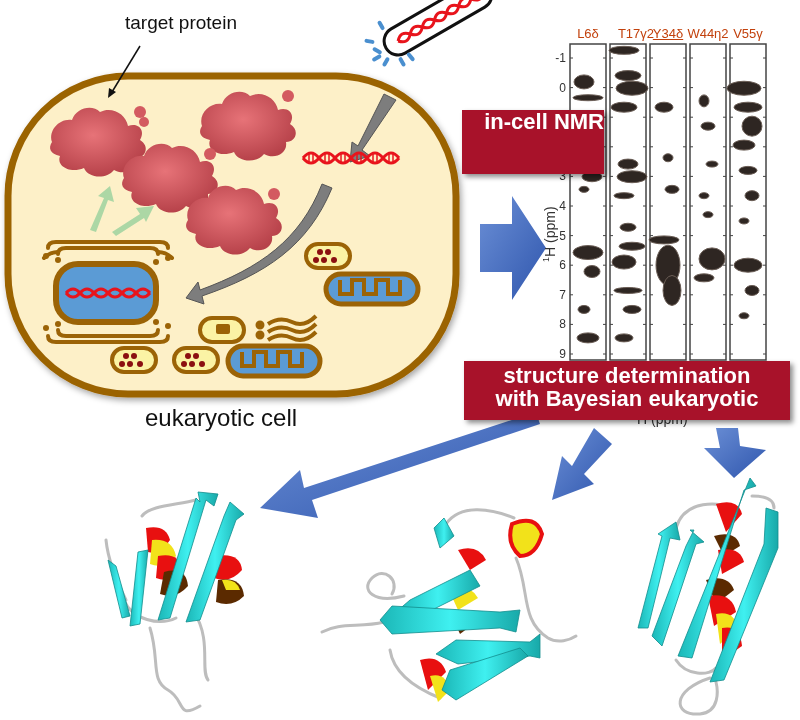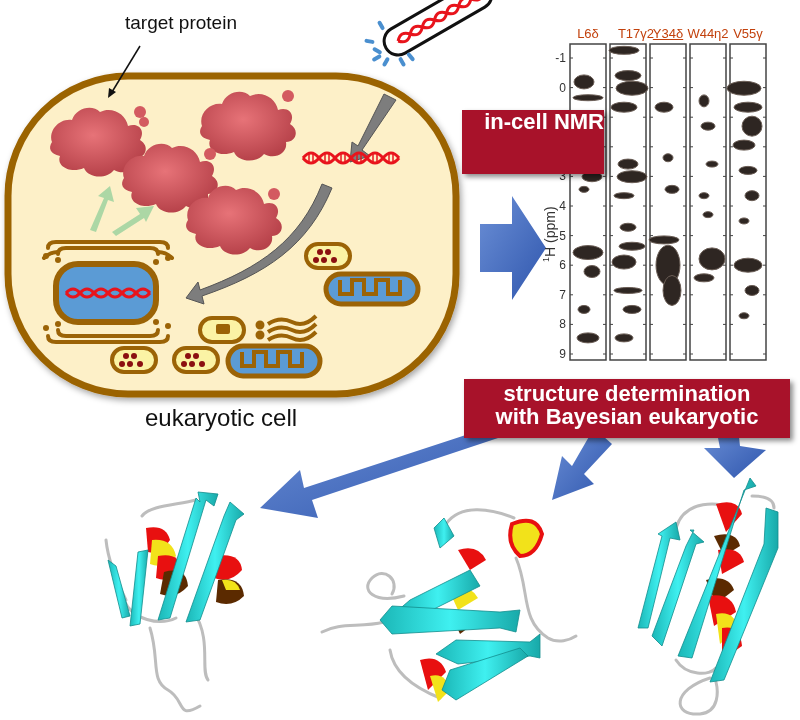--- a/index.html
+++ b/index.html
@@ -487,18 +487,18 @@
   <div class="axis-label-y" style="left:541px; top:262px;">
     <sup style="font-size:9px;">1</sup><span>H (ppm)</span>
   </div>
   <div class="axis-label-x" style="left:632px; top:410px;">
     <sup style="font-size:9px;">1</sup><span>H (ppm)</span>
   </div>
 
   <div class="banner" style="left:462px; top:110px; width:142px; height:64px; font-size:22px; text-align:right;">
     <div>in-cell NMR</div>
   </div>
-  <div class="banner" style="left:464px; top:379px; width:326px; height:56px; font-size:22px; padding-top:3px;">
+  <div class="banner" style="left:464px; top:361px; width:326px; height:56px; font-size:22px; padding-top:3px;">
     <div>structure determination</div>
     <div>with Bayesian eukaryotic</div>
   </div>
 
 </div>
 
 </body></html>

